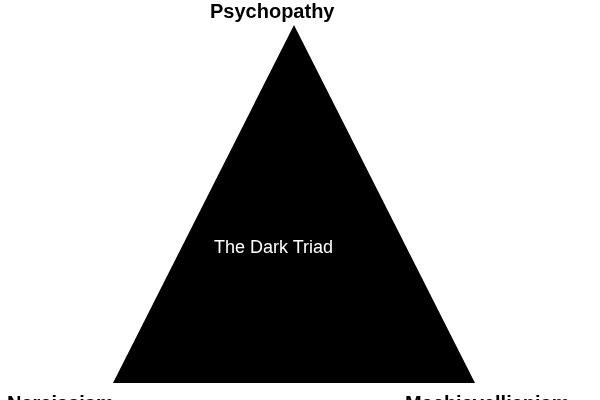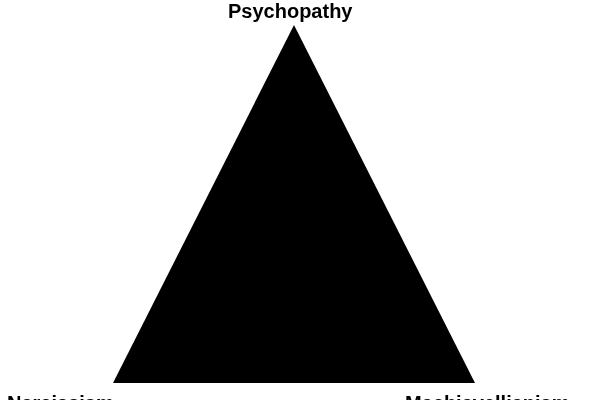--- a/index.html
+++ b/index.html
@@ -8,36 +8,37 @@
       background: #ffffff; position: relative;
       font-family: "Liberation Sans", sans-serif;
     }
     .stage { position: absolute; left: 0; top: 0; width: 600px; height: 400px; }
     svg.tri { position: absolute; left: 0; top: 0; }
     .label {
       position: absolute; font-weight: bold; color: #000000;
       font-size: 20px; line-height: 1; white-space: nowrap;
       font-family: "Liberation Sans", sans-serif;
     }
-    .top-label { left: 228px; top: 1px; }
+    .top-label { left: 210px; top: 1px; }
     .bl-label { left: 7px; top: 393px; }
     .br-label { left: 405px; top: 393px; }
     .center-label {
       position: absolute; left: 214px; top: 238px;
       color: #ffffff; font-size: 18px; line-height: 1; white-space: nowrap;
       font-family: "Liberation Sans", sans-serif;
     }
   </style>
 </head>
 <body>
 
 <div class="stage">
   <svg class="tri" width="600" height="400" viewBox="0 0 600 400">
     <polygon points="294,25 113,383 475,383" fill="#000000"></polygon>
   </svg>
 
   <div class="label top-label">Psychopathy</div>
 
+  <div class="center-label">The Dark Triad</div>
 
   <div class="label bl-label">Narcissism</div>
 
   <div class="label br-label">Machiavellianism</div>
 </div>
 
 </body></html>

